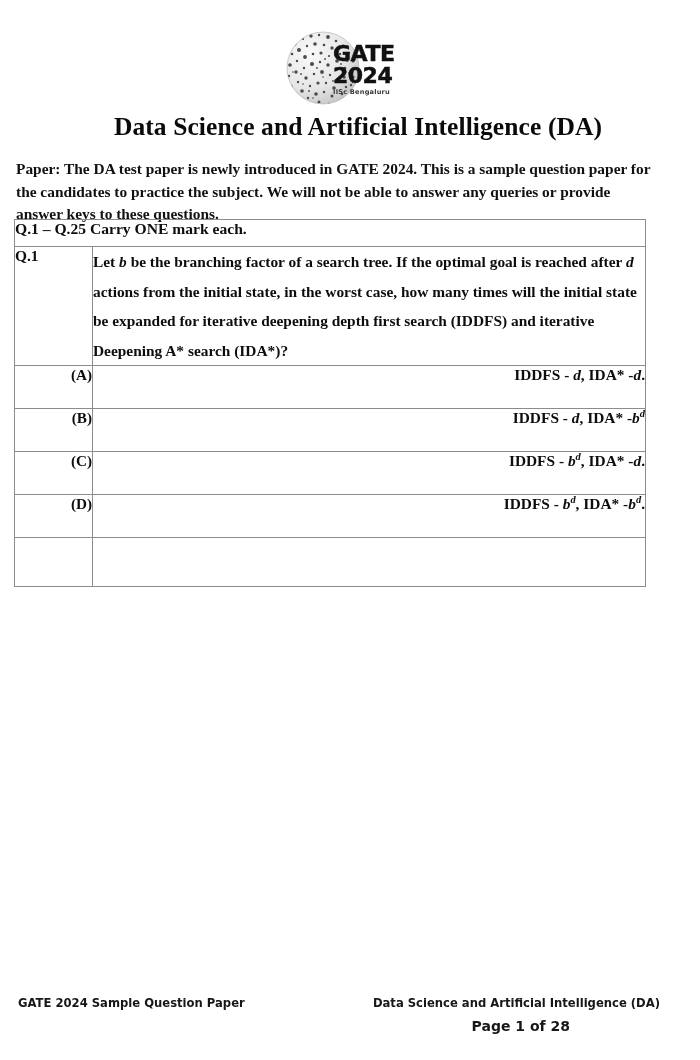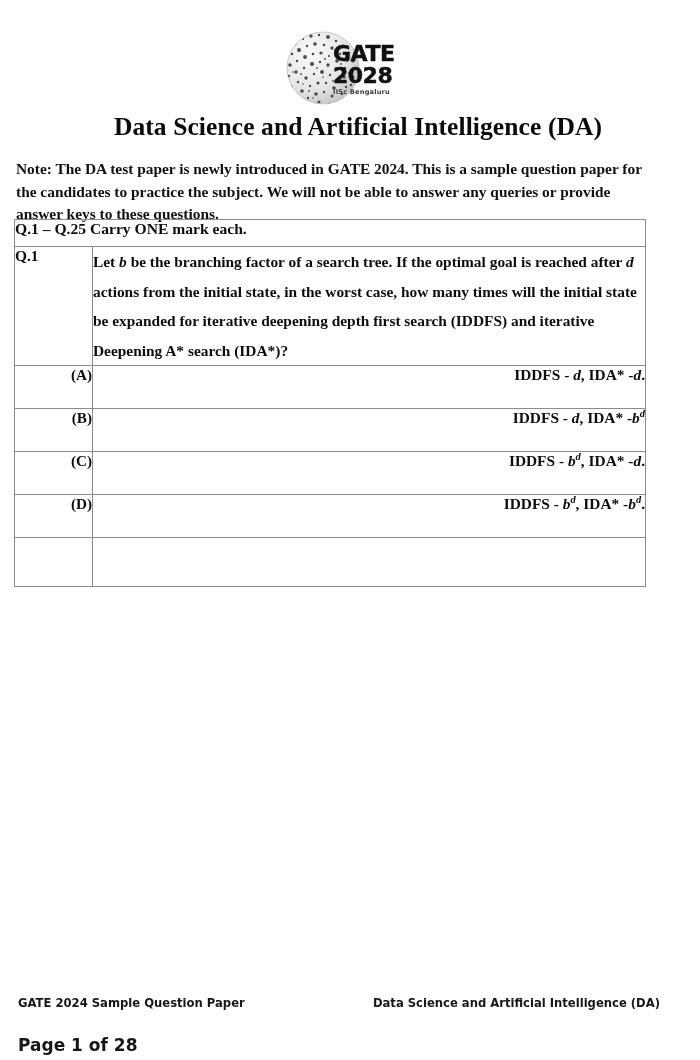--- a/index.html
+++ b/index.html
@@ -166,25 +166,25 @@
     color: #171717;
   }
   .footer-row {
     display: flex;
     justify-content: space-between;
     align-items: baseline;
   }
   .footer-left { text-align: left; }
   .footer-right { text-align: right; padding-right: 22px; }
   .footer-page {
-    margin-top: 25px;
-    text-align: left;
+    margin-top: 8px;
+    text-align: right;
     padding-right: 112px;
     font-family: "DejaVu Sans", sans-serif;
-    font-size: 17px;
+    font-size: 14px;
     font-weight: bold;
   }
 </style>
 </head>
 <body>
 
 <div class="page-header">
   <div class="logo-block">
     <svg class="logo-sphere" viewBox="0 0 76 80" aria-hidden="true">
       <defs>
@@ -271,29 +271,29 @@
           <circle cx="18" cy="56" r="0.8"></circle>
           <circle cx="28" cy="70" r="0.8"></circle>
         <circle cx="38" cy="49" r="0.8"></circle>
           <circle cx="50" cy="27" r="0.8"></circle>
           <circle cx="64" cy="45" r="0.8"></circle>
       </g>
       <circle cx="38" cy="40" r="36" fill="none" stroke="#9a9a9a" stroke-width="0.8" opacity="0.6"></circle>
     </svg>
     <div class="logo-wordmark">
       <span class="logo-gate">GATE</span>
-      <span class="logo-year">2028</span>
+      <span class="logo-year">2024</span>
       <span class="logo-inst">IISc Bengaluru</span>
     </div>
   </div>
   <div class="header-title">Data Science and Artificial Intelligence (DA)</div>
 </div>
 
 <p class="note">
-  <span class="note-label">Note:</span><span> The DA test paper is newly introduced in GATE 2024. This is a sample question paper for the candidates to practice the subject. We will not be able to answer any queries or provide answer keys to these questions.</span>
+  <span class="note-label">Paper:</span><span> The DA test paper is newly introduced in GATE 2024. This is a sample question paper for the candidates to practice the subject. We will not be able to answer any queries or provide answer keys to these questions.</span>
 </p>
 
 <table class="qtable">
   <colgroup>
       <col class="col-label">
       <col>
     </colgroup>
   <tbody>
     <tr>
       <td class="hdr-cell" colspan="2">Q.1 – Q.25 Carry ONE mark each.</td>

